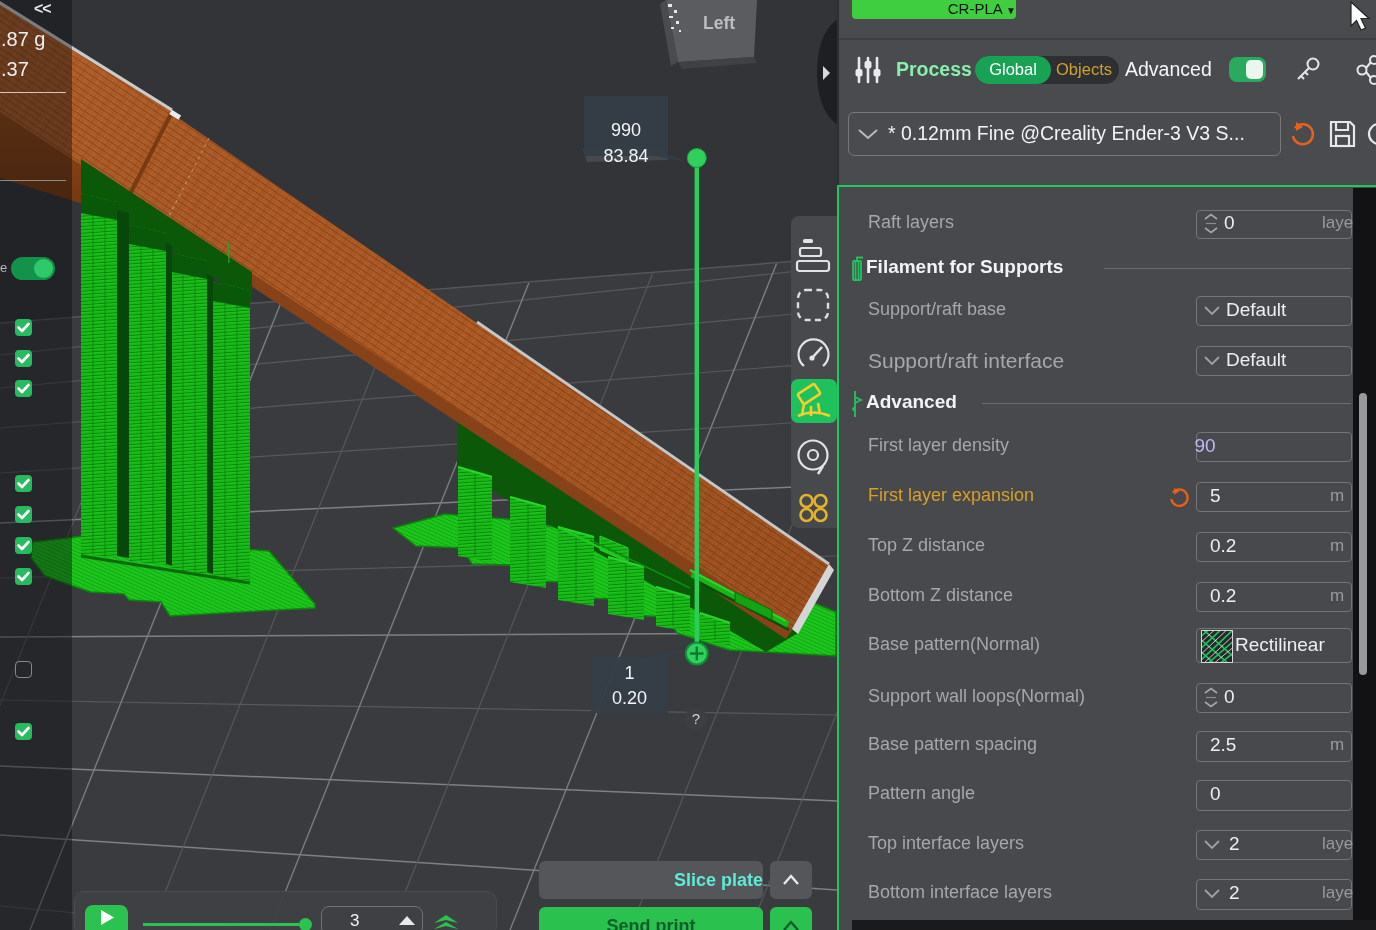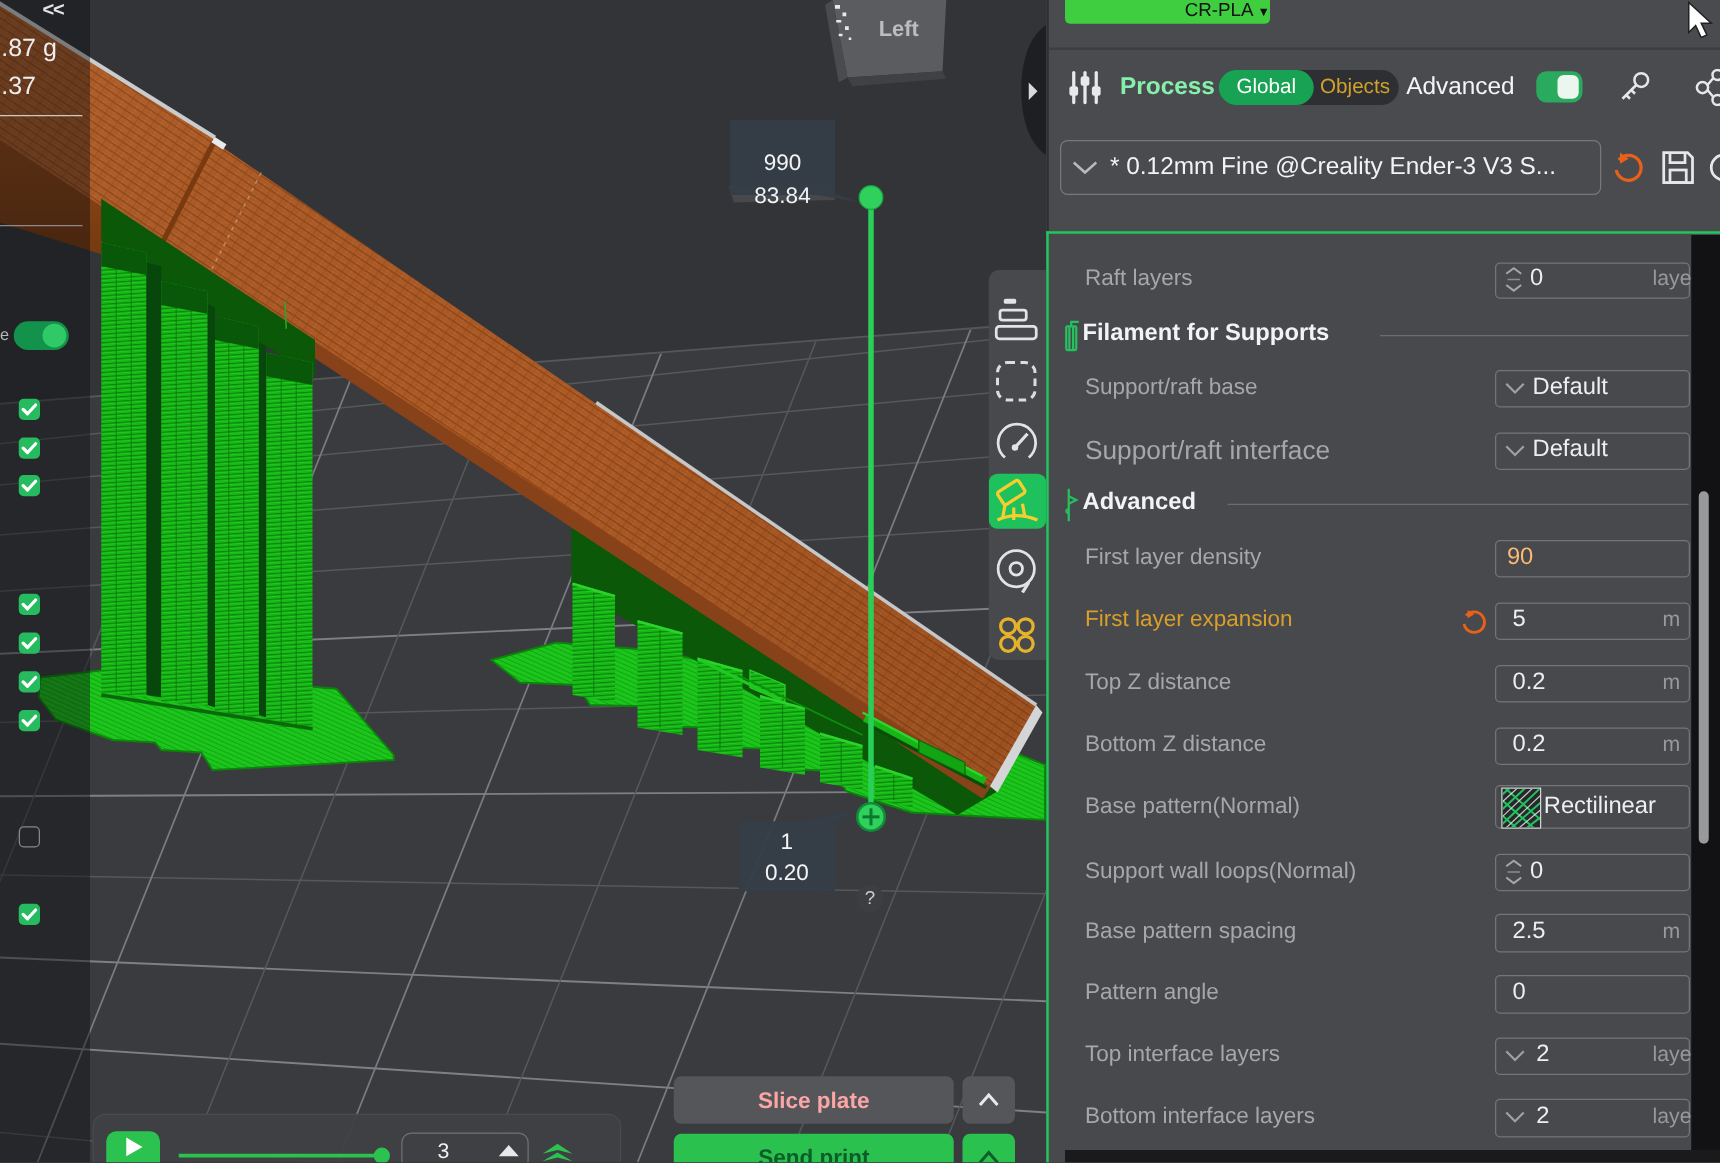--- a/index.html
+++ b/index.html
@@ -237,21 +237,21 @@
     <div class="abs" style="left:321px;top:906px;width:102px;height:30px;border:1.5px solid #707175;border-radius:8px;color:#F0F1F2;font-size:17px">
       <span class="abs" style="left:28px;top:4px">3</span>
       <svg class="abs" style="left:74px;top:6px" width="22" height="14">
         <polygon points="3,12 11,3 19,12" fill="#E8E9EA"></polygon>
       </svg>
     </div>
     <svg class="abs" style="left:432px;top:913px" width="28" height="18">
       <polygon points="2,10 14,2 26,10 14,7 " fill="#2BC24F"></polygon>
       <polygon points="2,16 14,9 26,16 14,13" fill="#2BC24F"></polygon>
     </svg>
-    <div class="abs" style="left:539px;top:861px;width:224px;height:38px;border-radius:6px;background:#54565A;color:#fca5a5;font-size:18px;font-weight:bold;text-align:center;line-height:38px">Slice plate</div>
+    <div class="abs" style="left:539px;top:861px;width:224px;height:38px;border-radius:6px;background:#54565A;color:#5eead4;font-size:18px;font-weight:bold;text-align:right;line-height:38px">Slice plate</div>
     <div class="abs" style="left:770px;top:861px;width:42px;height:38px;border-radius:6px;background:#54565A"><svg width="42" height="38">
         <polyline points="14,23 21,15 28,23" fill="none" stroke="#E8E9EA" stroke-width="2.4"></polyline>
       </svg></div>
     <div class="abs" style="left:539px;top:907px;width:224px;height:38px;border-radius:6px;background:#2BC14E;color:#0D5D2B;font-size:18px;font-weight:bold;text-align:center;line-height:38px">Send print</div>
     <div class="abs" style="left:770px;top:907px;width:42px;height:38px;border-radius:6px;background:#2BC14E"><svg width="42" height="38">
         <polyline points="14,23 21,15 28,23" fill="none" stroke="#0D5D2B" stroke-width="2.4"></polyline>
       </svg></div>
   </div>
 <div class="abs" style="left:837px;top:0;width:539px;height:930px;background:#4A4B4E;overflow:hidden">
     <div class="abs" style="left:0;top:0;width:2px;height:186px;background:#2E2F32"></div>
@@ -347,21 +347,21 @@
     <svg class="abs" style="left:11px;top:202px" width="12" height="28" viewBox="0 0 12 28">
       <g stroke="#25C05F" stroke-width="1.8" fill="none">
         <line x1="4" y1="1" x2="4" y2="27"></line>
         <path d="M4,7 L10,10 L4,13"></path>
         <path d="M4,17 Q0,19 4,21"></path>
       </g>
     </svg>
     <div class="abs" style="left:142.5px;top:215.5px;width:369px;height:1px;background:#6B6C6E"></div>
     <div class="abs" style="left:28.5px;top:247.5px;color:#A6A7AA;font-size:18px;white-space:nowrap">First layer density</div>
     <div class="abs" style="left:356.5px;top:244.5px;width:156px;height:30px;border:1px solid #747578;border-radius:4px"></div>
-    <div class="abs" style="left:366px;top:247.5px;color:#fdba74;font-size:19px">90</div>
+    <div class="abs" style="left:355px;top:247.5px;color:#c4b5fd;font-size:19px">90</div>
     <div class="abs" style="left:28.5px;top:297.5px;color:#D99F28;font-size:18px;white-space:nowrap">First layer expansion</div>
     <div class="abs" style="left:356.5px;top:294.5px;width:156px;height:30px;border:1px solid #747578;border-radius:4px"></div>
     <div class="abs" style="left:370.5px;top:297.5px;color:#EDEEEF;font-size:19px">5</div>
     <div class="abs" style="left:490.5px;top:298.5px;color:#98999C;font-size:17px">m</div>
     <svg class="abs" style="left:328.5px;top:298.5px" width="23" height="23" viewBox="0 0 28 28">
       <path d="M6,8 A10,10 0 1 1 4,16" fill="none" stroke="#E8611B" stroke-width="2.8"></path>
       <polygon points="7.5,2.5 7.5,10.5 14,6.5" fill="#E8611B"></polygon>
     </svg>
     <div class="abs" style="left:28.5px;top:347.0px;color:#A6A7AA;font-size:18px;white-space:nowrap">Top Z distance</div>
     <div class="abs" style="left:356.5px;top:344.0px;width:156px;height:30px;border:1px solid #747578;border-radius:4px"></div>

